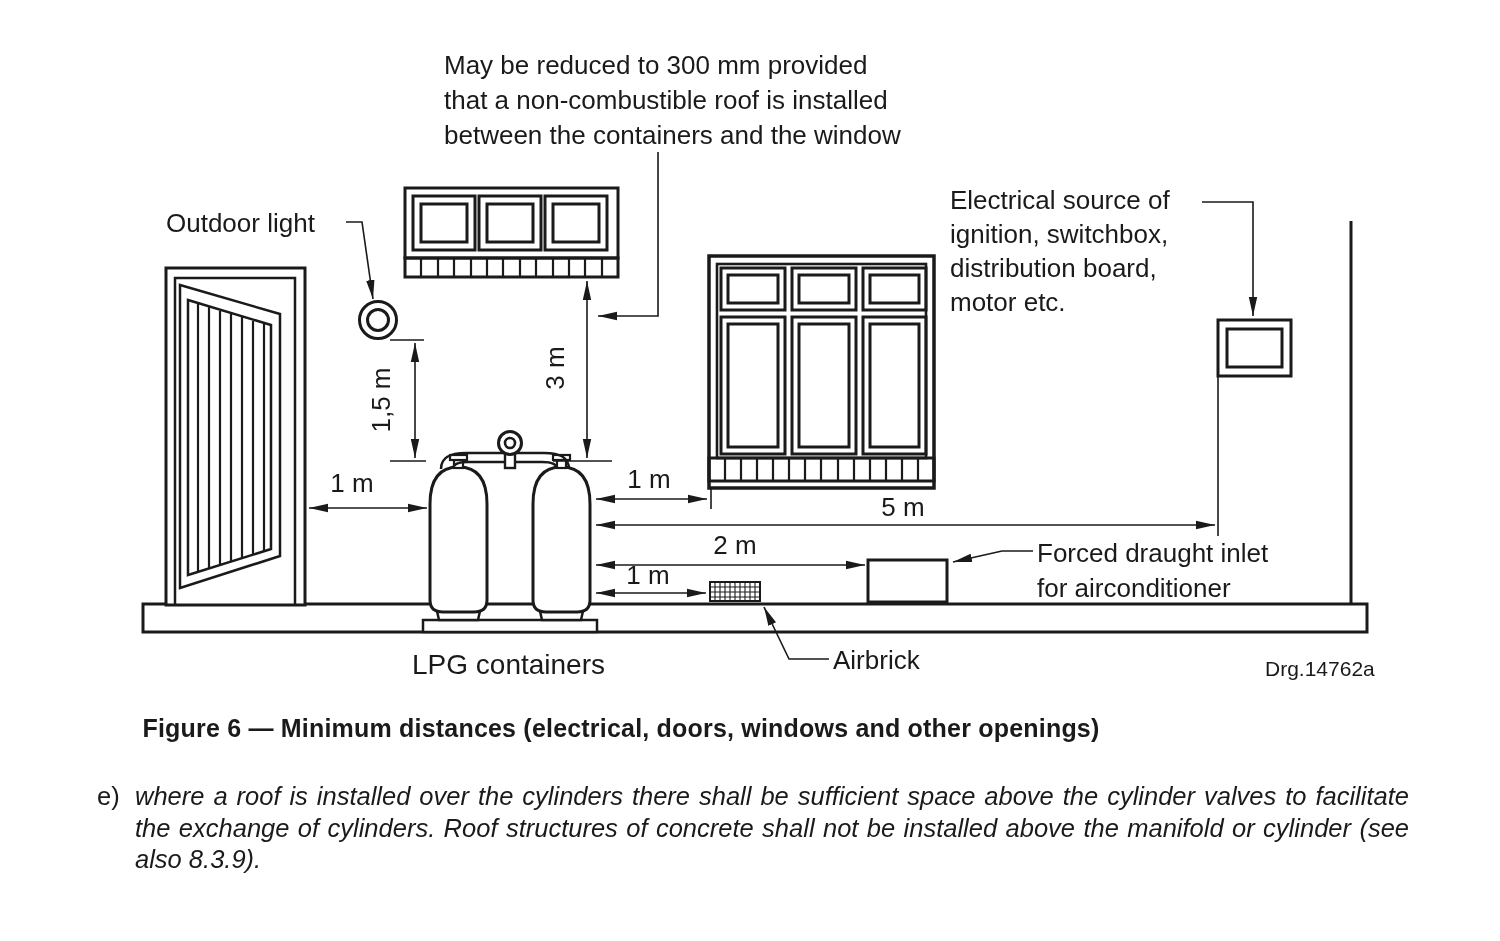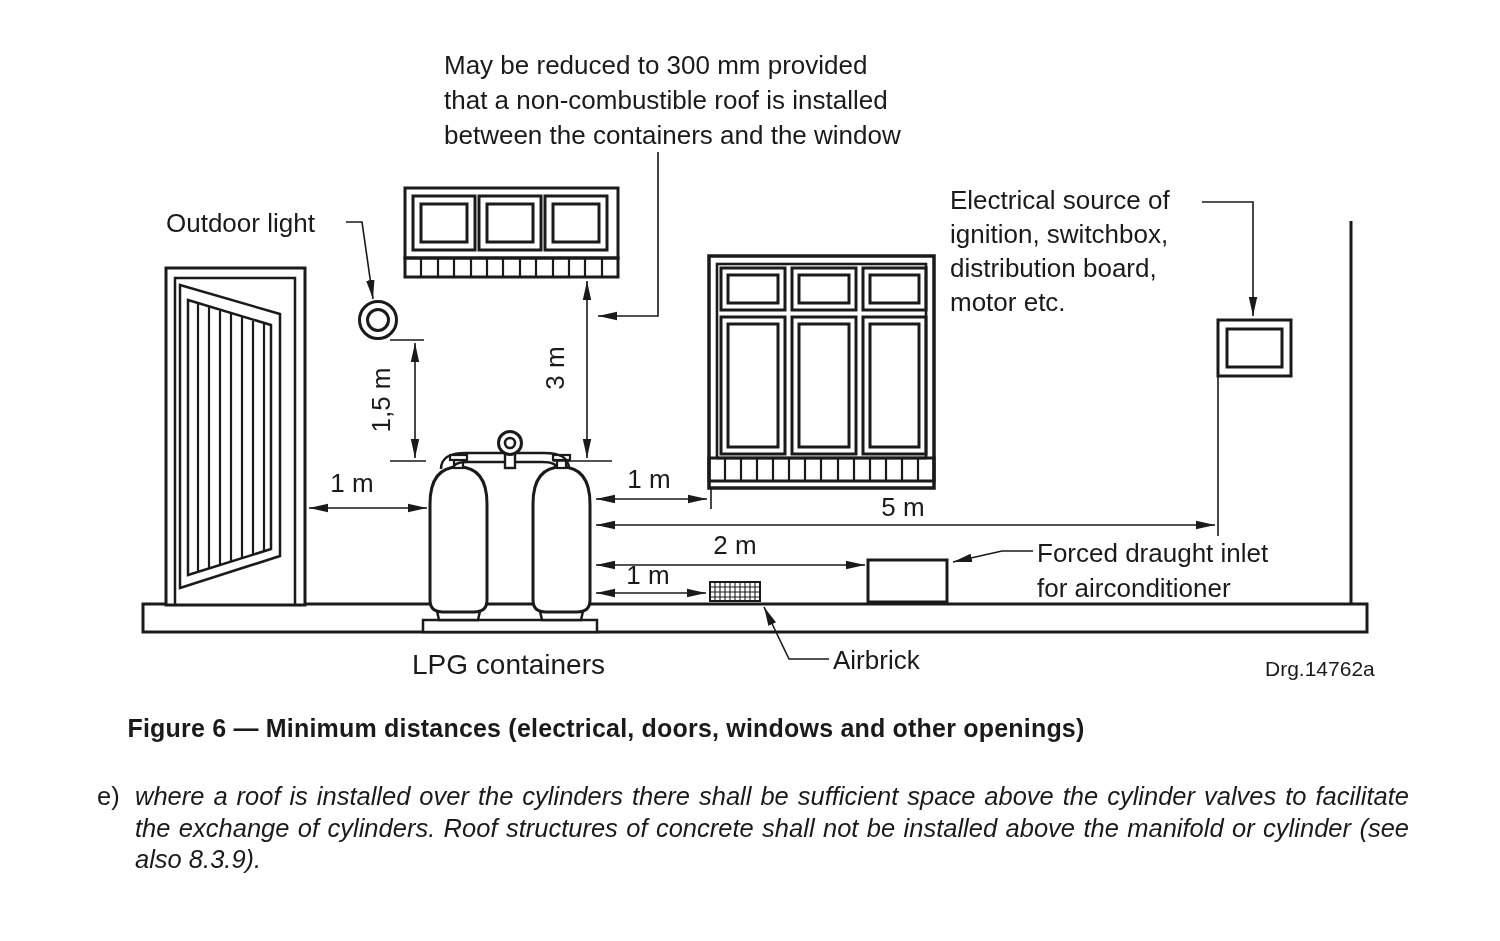--- a/index.html
+++ b/index.html
@@ -9,21 +9,21 @@
   svg text{font-family:"Liberation Sans",sans-serif;fill:#1a1a1a;}
   .ln{stroke:#1a1a1a;fill:none;}
   .thick{stroke-width:3;}
   .mid{stroke-width:2.5;}
   .thin{stroke-width:1.6;}
   .cell{stroke-width:2.2;}
   .wfill{fill:#ffffff;}
   .t26{font-size:26px;}
   .t21{font-size:21px;}
   .t28{font-size:28px;}
-  #caption{position:absolute;left:0;top:714px;width:1212px;text-align:center;
+  #caption{position:absolute;left:15px;top:714px;width:1212px;text-align:center;
            font-size:25px;font-weight:bold;letter-spacing:0.2px;}
   #note{position:absolute;left:97px;top:781px;width:1312px;display:flex;
         font-size:25.5px;line-height:31.5px;}
   #note .prefix{width:38px;flex:0 0 38px;}
   #note .body{flex:1;text-align:justify;font-style:italic;}
 </style>
 </head>
 <body>
 
 <div id="page">

